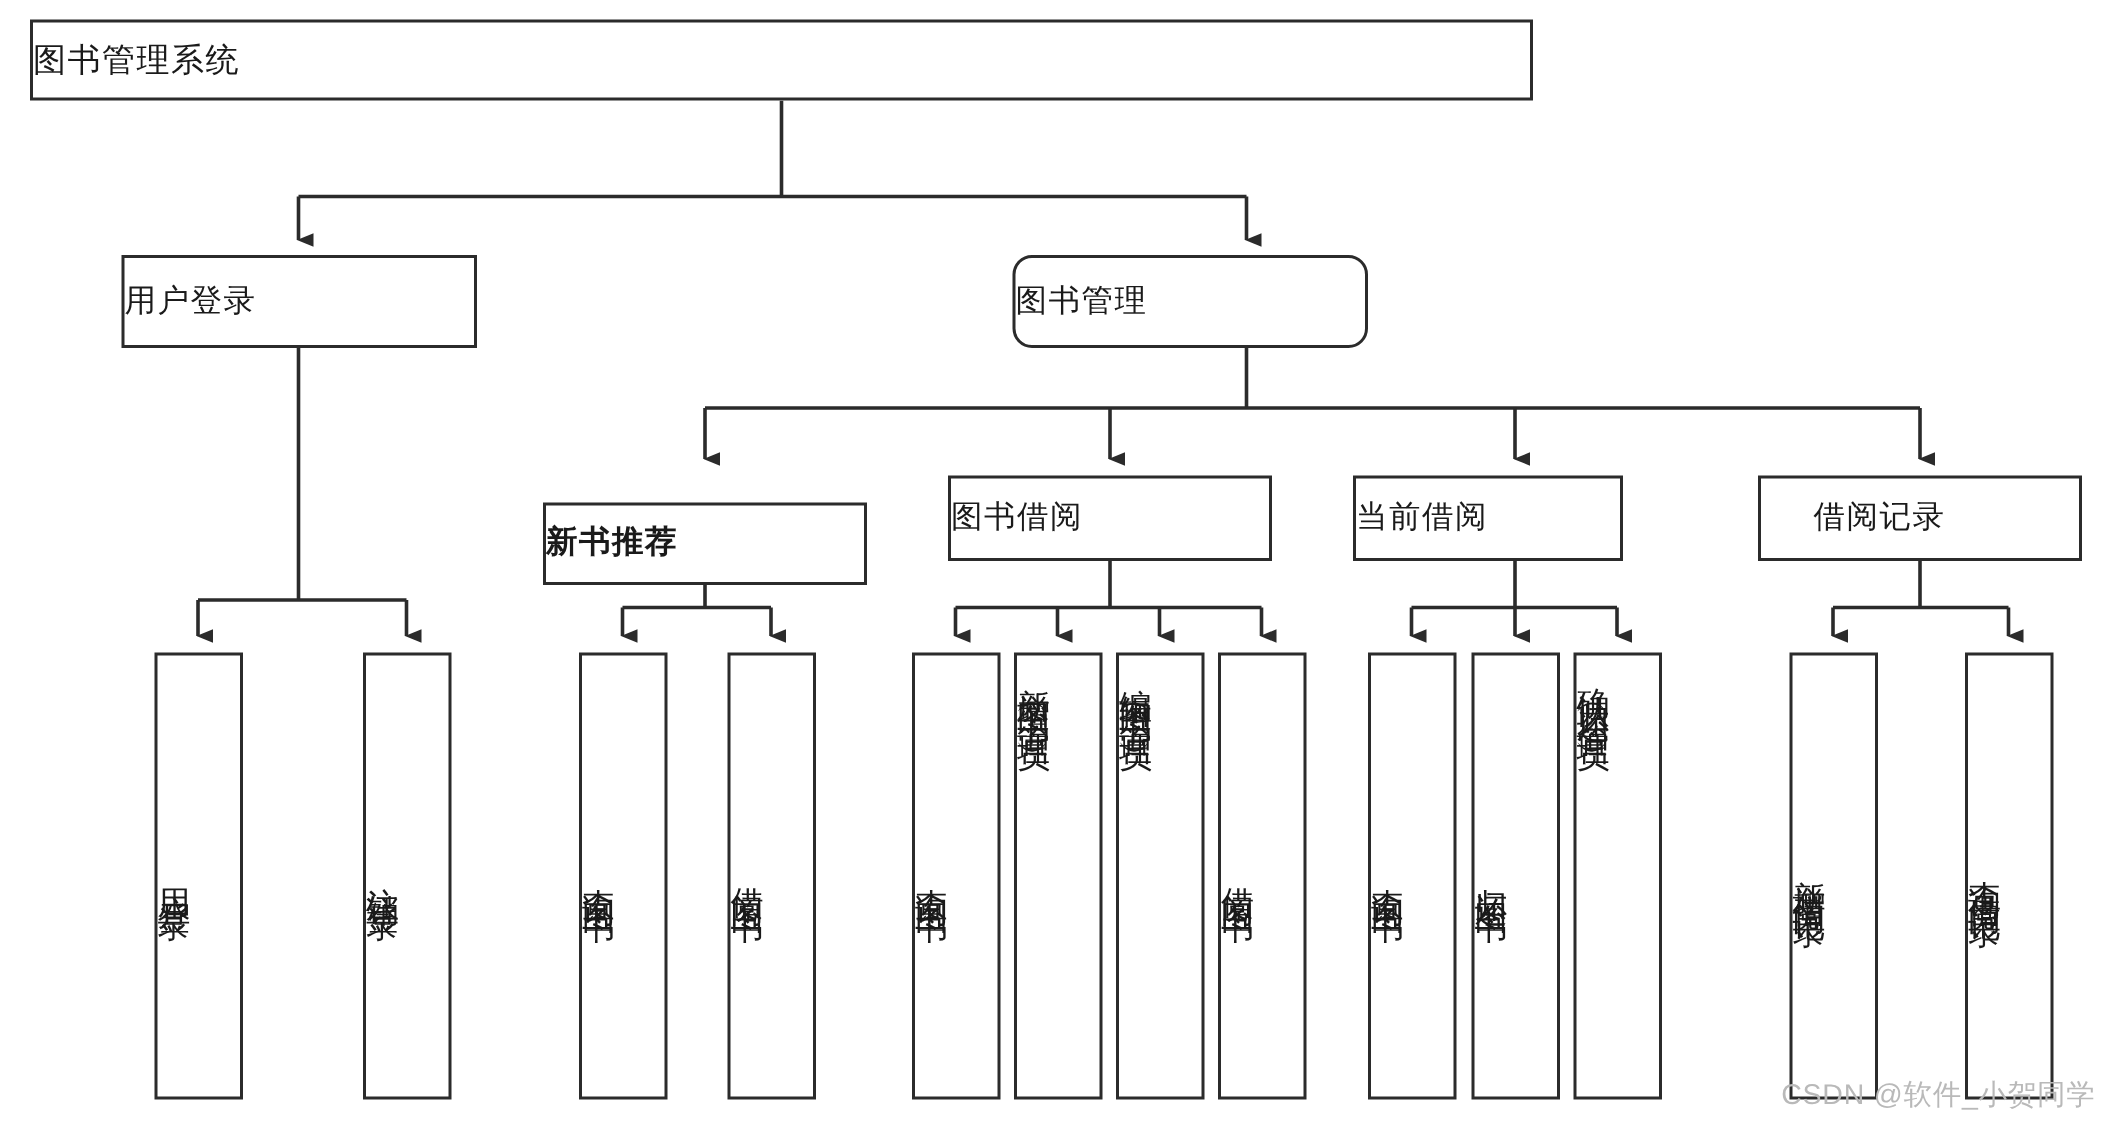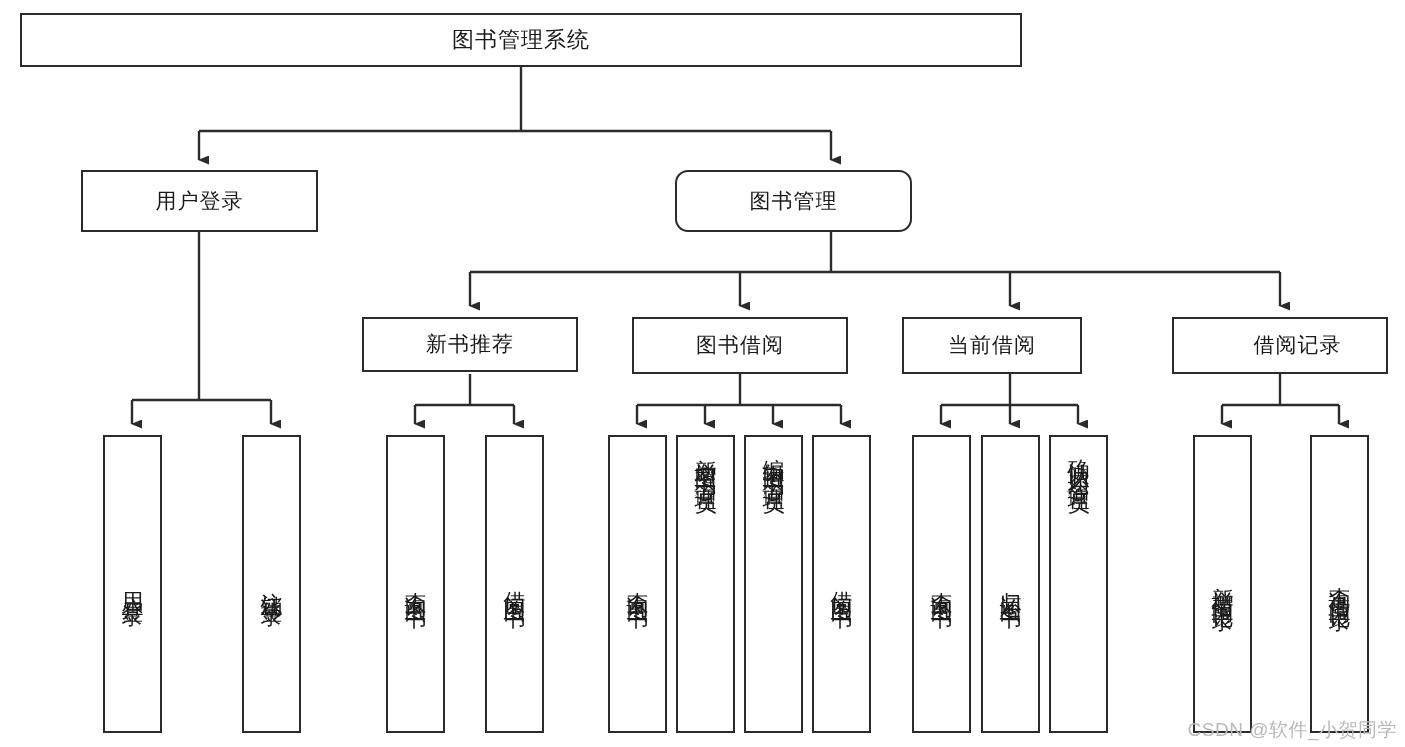--- a/index.html
+++ b/index.html
@@ -29,21 +29,20 @@
     pointer-events: none;
   }
   
   .node {
     position: absolute;
     box-sizing: border-box;
     background: #ffffff;
     border: 2.2px solid #2b2b2b;
     display: flex;
     align-items: center;
-    justify-content: center;
     color: #1a1a1a;
     z-index: 2;
   }
   .node .label {
     display: block;
     text-align: center;
     line-height: 1.05;
   }
   
   .node.horiz .label {
@@ -147,21 +146,21 @@
   </div>
 
   <div class="node horiz" style="left:81px; top:170px; width:237px; height:62px;">
     <span class="label">用户登录</span>
   </div>
 
   <div class="node horiz" style="left:675px; top:170px; width:237px; height:62px;border-radius:13px;">
     <span class="label">图书管理</span>
   </div>
 
-  <div class="node horiz" style="left:362px; top:317px; width:216px; height:55px;">
+  <div class="node horiz" style="left:362px; top:335px; width:216px; height:55px;font-weight:bold;">
     <span class="label">新书推荐</span>
   </div>
 
   <div class="node horiz" style="left:632px; top:317px; width:216px; height:57px;">
     <span class="label">图书借阅</span>
   </div>
 
   <div class="node horiz" style="left:902px; top:317px; width:180px; height:57px;">
     <span class="label">当前借阅</span>
   </div>

